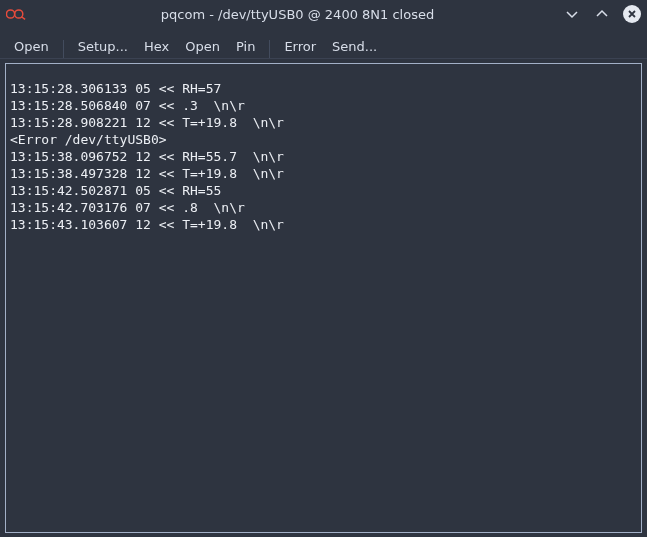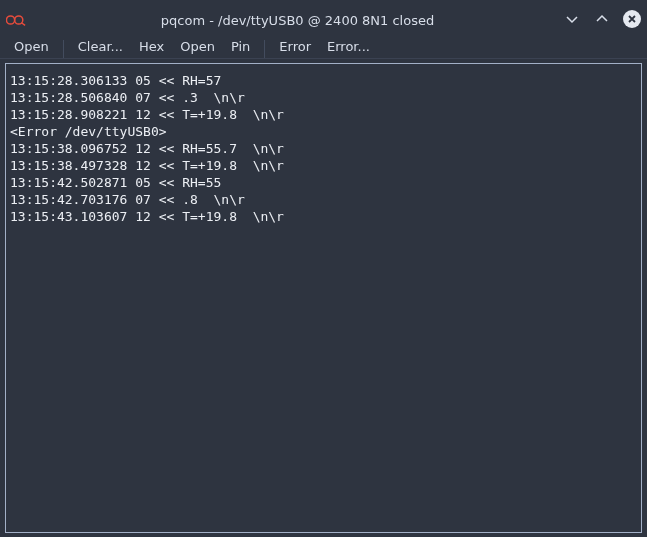--- a/index.html
+++ b/index.html
@@ -8,21 +8,21 @@
     background: #2e3440;
     font-family: "DejaVu Sans", "Liberation Sans", sans-serif;
     width: 647px;
     height: 537px;
     overflow: hidden;
     color: #d8dee9;
   }
   .titlebar {
     height: 28px;
     display: flex;
-    align-items: flex-end;
+    align-items: center;
     padding: 0 6px;
     font-size: 13px;
     color: #d8dee9;
   }
   .titlebar .app-icon {
     width: 20px;
     height: 16px;
     margin-right: 6px;
     display: flex;
     align-items: center;
@@ -73,21 +73,21 @@
   }
   .content-wrap {
     padding: 4px 5px 5px 5px;
     height: calc(537px - 28px - 30px - 9px);
   }
   .terminal {
     border: 1px solid #a3b0c7;
     width: 100%;
     height: 100%;
     box-sizing: border-box;
-    padding: 8px 4px;
+    padding: 16px 4px;
     font-family: "DejaVu Sans Mono", "Liberation Mono", monospace;
     font-size: 13px;
     line-height: 17px;
     color: #eceff4;
     white-space: pre;
     overflow: hidden;
   }
 </style>
 </head>
 <body>
@@ -116,27 +116,27 @@
       <svg width="10" height="10" viewBox="0 0 10 10">
           <path d="M2 2 L8 8 M8 2 L2 8" stroke="#2e3440" stroke-width="1.8"></path>
         </svg>
     </span>
   </div>
 </div>
 
 <div class="toolbar">
   <span class="tb-item">Open</span>
   <div class="sep"></div>
-  <span class="tb-item">Clear...</span>
+  <span class="tb-item">Setup...</span>
   <span class="tb-item">Hex</span>
   <span class="tb-item">Open</span>
   <span class="tb-item">Pin</span>
   <div class="sep"></div>
   <span class="tb-item">Error</span>
-  <span class="tb-item">Error...</span>
+  <span class="tb-item">Send...</span>
 </div>
 
 <div class="content-wrap">
   <div class="terminal" id="terminal">13:15:28.306133 05 &lt;&lt; RH=57
 13:15:28.506840 07 &lt;&lt; .3  \n\r
 13:15:28.908221 12 &lt;&lt; T=+19.8  \n\r
 &lt;Error /dev/ttyUSB0&gt;
 13:15:38.096752 12 &lt;&lt; RH=55.7  \n\r
 13:15:38.497328 12 &lt;&lt; T=+19.8  \n\r
 13:15:42.502871 05 &lt;&lt; RH=55

